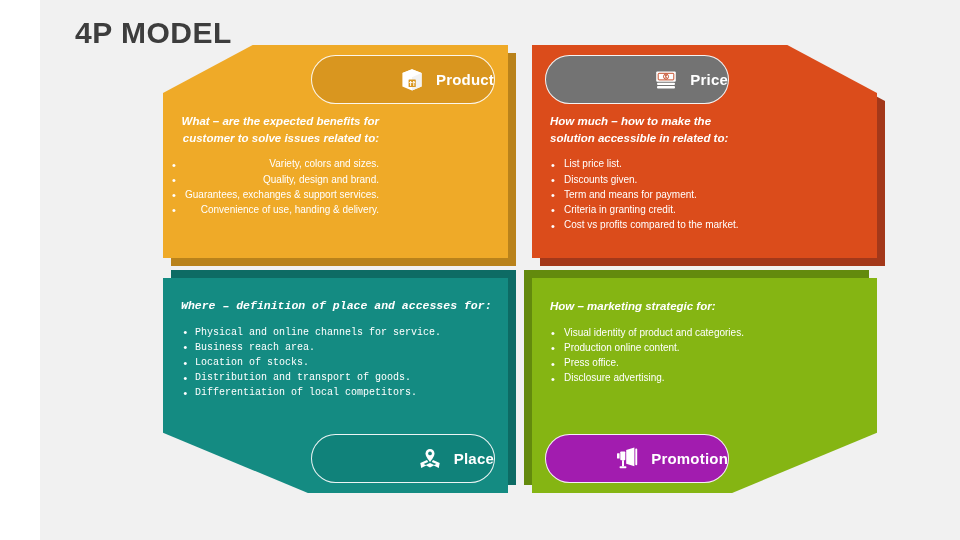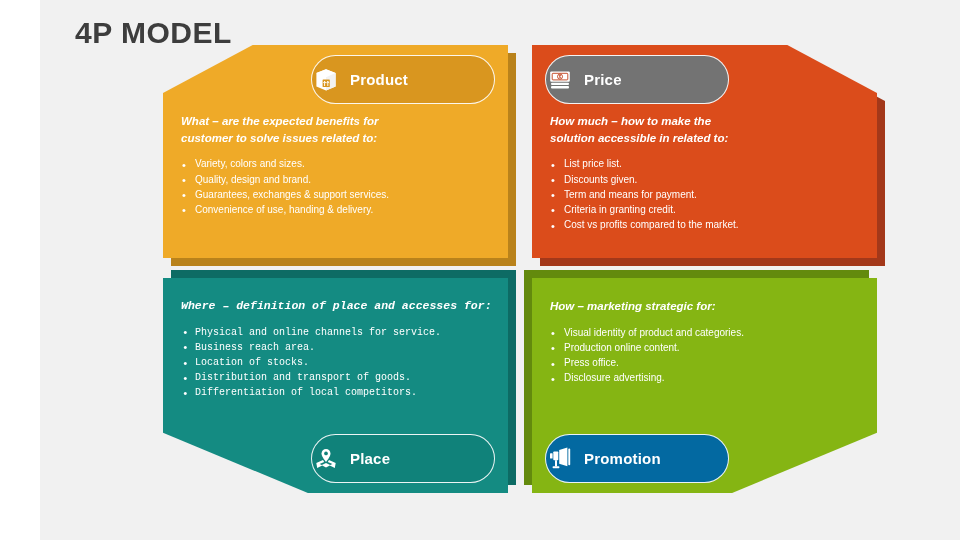--- a/index.html
+++ b/index.html
@@ -95,21 +95,21 @@
     left: 1px;
     top: -0.5px;
     font-size: 11px;
   }
 
   
   .pill {
     position: absolute;
     display: flex;
     align-items: center;
-    justify-content: flex-start;
+    justify-content: flex-end;
     gap: 10px;
     height: 49px;
     border-radius: 26px;
     border: 1.4px solid rgba(255,255,255,0.92);
     box-sizing: border-box;
   }
   .pill .pill-icon {
     display: flex;
     align-items: center;
     justify-content: center;
@@ -122,21 +122,21 @@
     font-size: 15px;
     font-weight: bold;
     color: #ffffff;
     letter-spacing: 0.2px;
   }
 
   
   #quad-product { left: 123px; top: 45px; width: 345px; height: 213px; }
   #quad-product .panel-shadow { background: #b9821b; transform: translate(8px, 8px); }
   #quad-product .panel-body   { background: #efaa28; }
-  #quad-product .panel-content { left: 18px; top: 68px; }
+  #quad-product .panel-content { left: 8px; top: 68px; text-align: right; }
   #pill-product { left: 148px; top: 10px; width: 184px; background: #d9961f; }
 
   
   #quad-price { left: 492px; top: 45px; width: 345px; height: 213px; }
   #quad-price .panel-shadow { background: #a3381a; transform: translate(8px, 8px); }
   #quad-price .panel-body   { background: #db4c1b; }
   #quad-price .panel-content { left: 18px; top: 68px; }
   #pill-price { left: 13px; top: 10px; width: 184px; background: #737373; }
 
   
@@ -144,21 +144,21 @@
   #quad-place .panel-shadow { background: #0d6b64; transform: translate(8px, -8px); }
   #quad-place .panel-body   { background: #148b82; }
   #quad-place .panel-content { left: 18px; top: 20px; font-family: Liberation Mono, monospace; }
   #pill-place { left: 148px; top: 156px; width: 184px; background: #10827a; }
 
   
   #quad-promotion { left: 492px; top: 278px; width: 345px; height: 215px; }
   #quad-promotion .panel-shadow { background: #638a0d; transform: translate(-8px, -8px); }
   #quad-promotion .panel-body   { background: #85b513; }
   #quad-promotion .panel-content { left: 18px; top: 20px; }
-  #pill-promotion { left: 13px; top: 156px; width: 184px; background: #0369a1; }
+  #pill-promotion { left: 13px; top: 156px; width: 184px; background: #a21caf; }
 </style>
 </head>
 <body>
 
 <div id="slide">
 
   <div id="page-title">4P MODEL</div>
 
   <div class="quad" id="quad-product">
     <div class="panel-shadow shape-product"></div>

